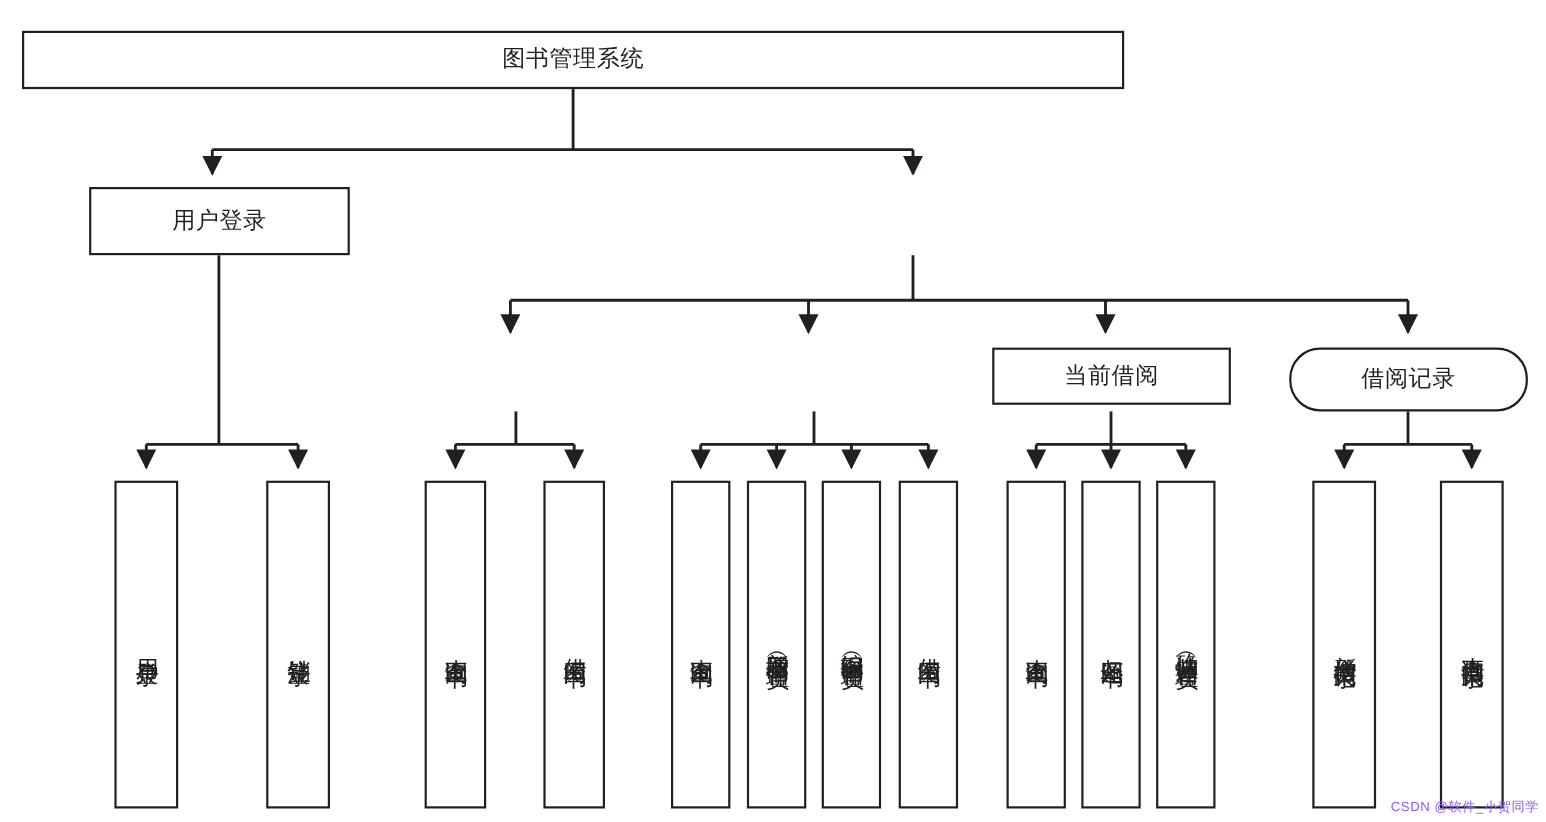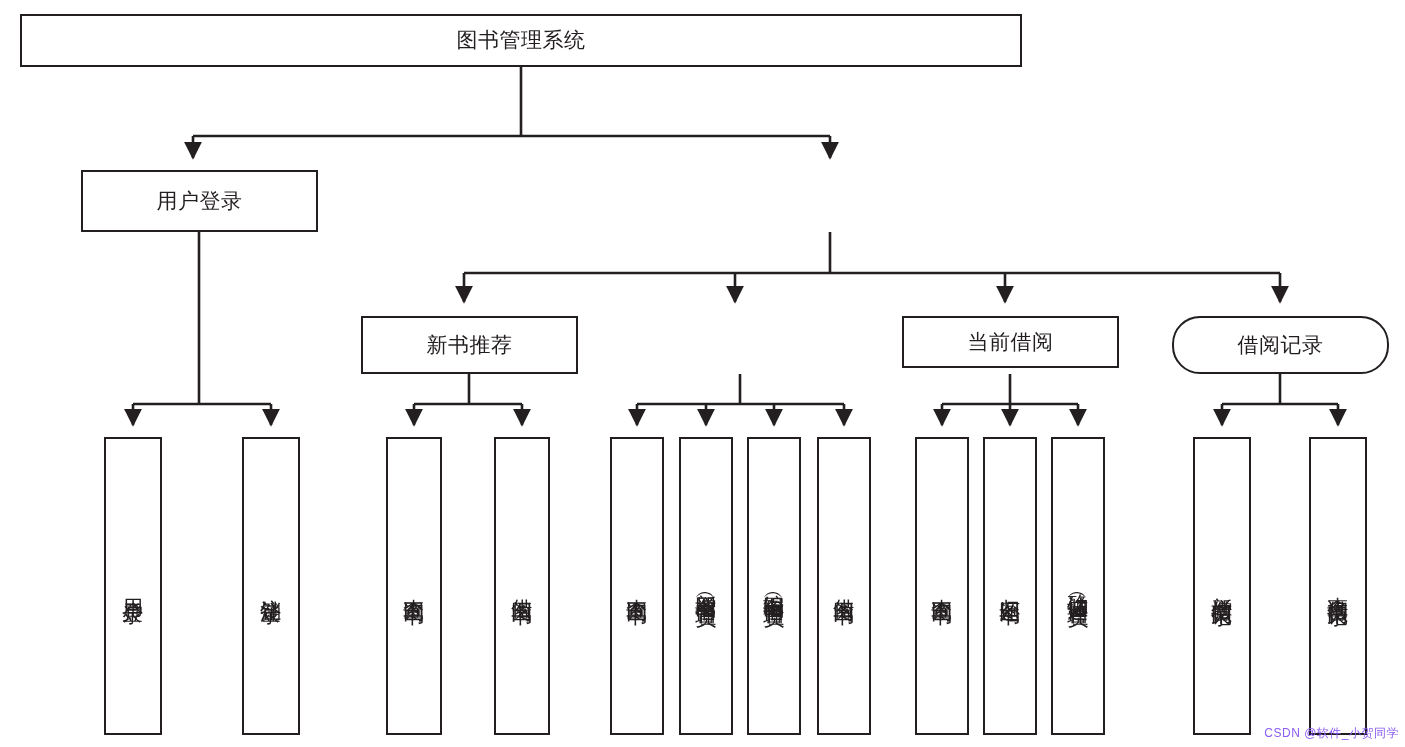--- a/index.html
+++ b/index.html
@@ -114,32 +114,29 @@
       <path d="M 1010 404 L 1010 425" marker-end="url(#arrow)"></path>
       <path d="M 1078 404 L 1078 425" marker-end="url(#arrow)"></path>
 
       <path d="M 1280 374 L 1280 404"></path>
       <path d="M 1222 404 L 1338 404"></path>
       <path d="M 1222 404 L 1222 425" marker-end="url(#arrow)"></path>
       <path d="M 1338 404 L 1338 425" marker-end="url(#arrow)"></path>
     </g>
   </svg>
 
-  <div class="node" style="left:20px; top:14px; width:1002px; height:53px;">
+  <div class="node" style="left:20px; top:28px; width:1002px; height:53px;">
     <span class="label">图书管理系统</span>
   </div>
 
   <div class="node" style="left:81px; top:170px; width:237px; height:62px;">
     <span class="label">用户登录</span>
   </div>
 
 
-  <div class="node" style="left:361px; top:316px; width:217px; height:58px;">
-    <span class="label">新书推荐</span>
-  </div>
 
 
   <div class="node" style="left:902px; top:316px; width:217px; height:52px;">
     <span class="label">当前借阅</span>
   </div>
 
   <div class="node" style="left:1172px; top:316px; width:217px; height:58px;border-radius:28px;">
     <span class="label">借阅记录</span>
   </div>
 

